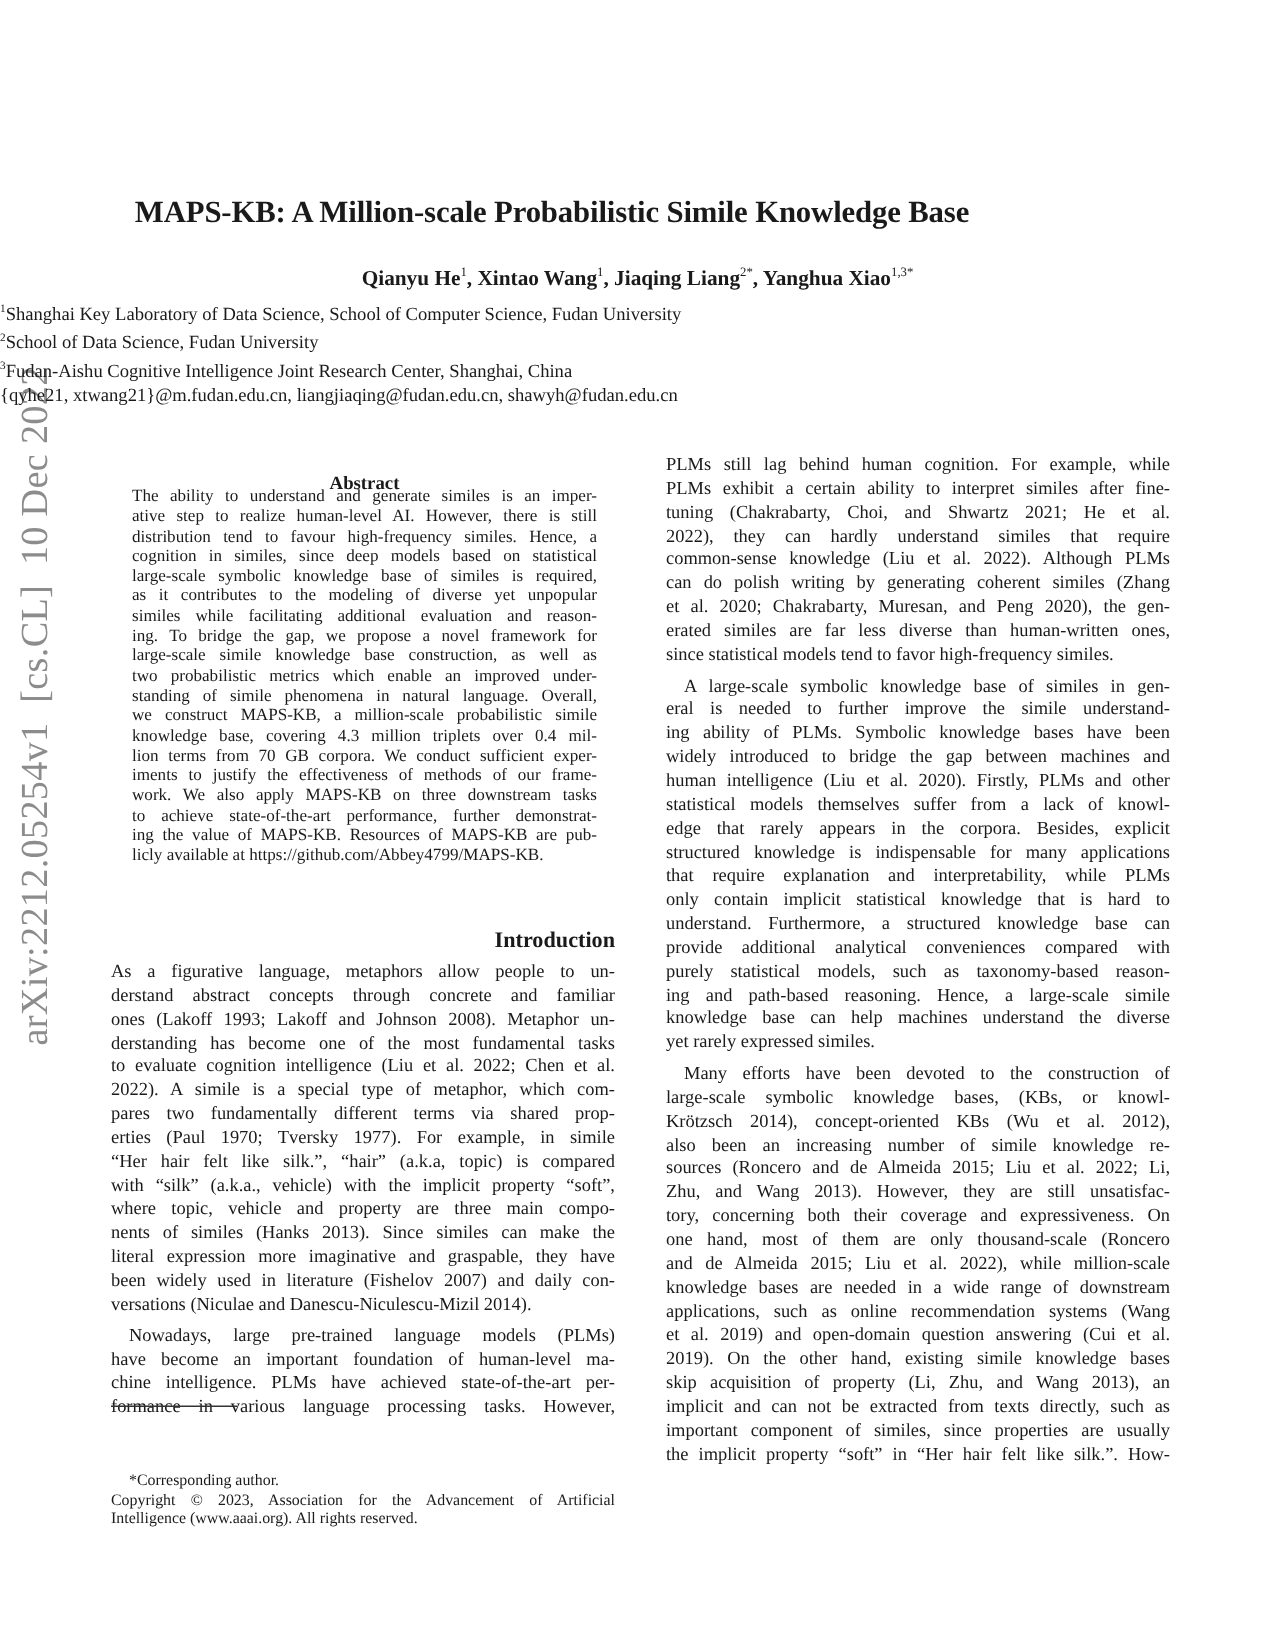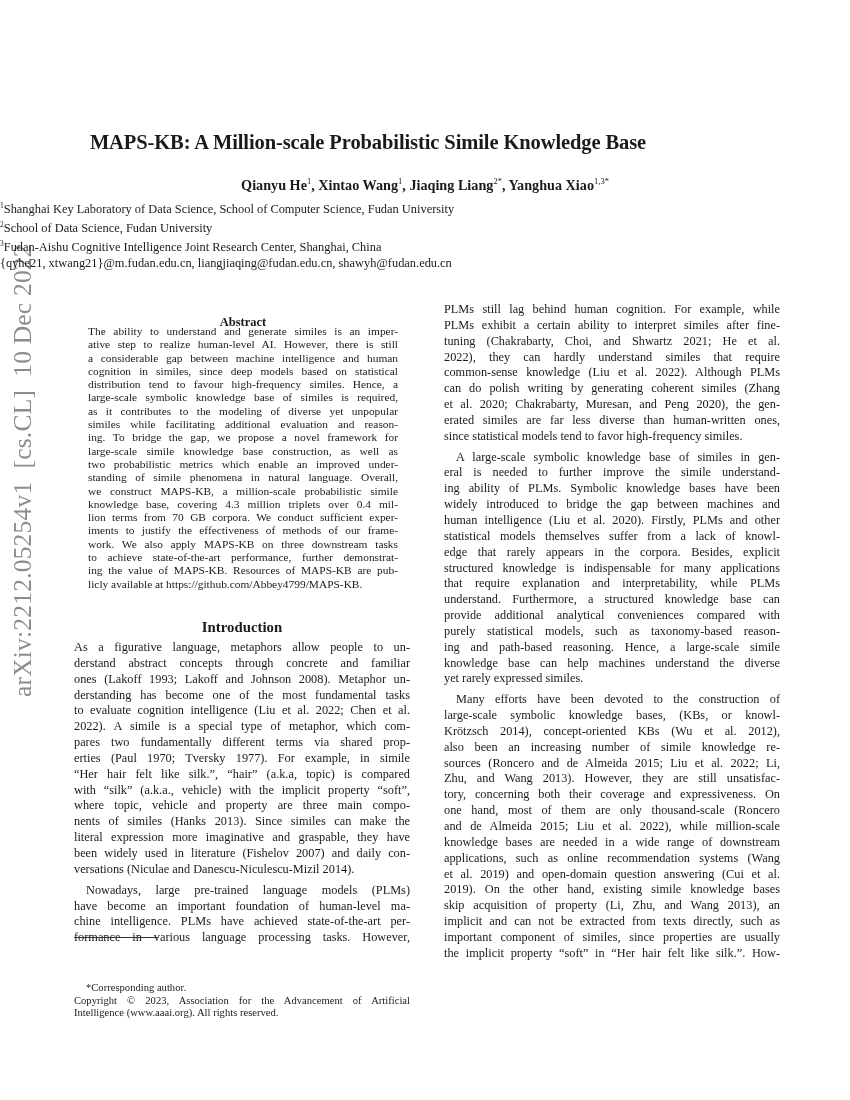--- a/index.html
+++ b/index.html
@@ -20,21 +20,21 @@
   .col.left { left: 74px; }
   .col.right { left: 444px; }
   .line { display: block; text-align: justify; text-align-last: justify; white-space: nowrap; height: 15.85px; }
   .line.last { text-align-last: left; }
   .line.indent { text-indent: 12px; }
   .abstract { position: absolute; left: 88px; width: 310px; top: 325px;
               font-size: 11.4px; line-height: 13.3px; }
   .abstract .line { height: 13.3px; }
   .abs-head { position: absolute; top: 304px; left: 88px; width: 310px; text-align: center;
               font-weight: bold; font-size: 12.5px; margin-top: 11px; }
-  .sec-head { position: absolute; top: 619px; left: 74px; width: 336px; text-align: center;
+  .sec-head { position: absolute; top: 619px; left: 74px; width: 336px; text-align: right;
               font-weight: bold; font-size: 14.8px; }
   .footnote-rule { position: absolute; left: 74px; top: 937px; width: 84px; border-top: 1px solid #333; }
   .footnote { position: absolute; left: 74px; top: 982px; width: 336px; font-size: 10.6px; line-height: 12.6px; }
   .footnote .line { height: 12.6px; }
   .gap { height: 5px; display: block; }
 </style>
 </head>
 <body>
 
 <div class="arxiv">arXiv:2212.05254v1  [cs.CL]  10 Dec 2022</div>
@@ -52,23 +52,22 @@
   <div><sup>1</sup><span>Shanghai Key Laboratory of Data Science, School of Computer Science, Fudan University</span></div>
   <div><sup>2</sup><span>School of Data Science, Fudan University</span></div>
   <div><sup>3</sup><span>Fudan-Aishu Cognitive Intelligence Joint Research Center, Shanghai, China</span></div>
   <div>{qyhe21, xtwang21}@m.fudan.edu.cn, liangjiaqing@fudan.edu.cn, shawyh@fudan.edu.cn</div>
 </div>
 
 <div class="abs-head">Abstract</div>
 <div class="abstract" id="abstract-body">
     <span class="line">The ability to understand and generate similes is an imper-</span>
     <span class="line">ative step to realize human-level AI. However, there is still</span>
-    <span class="line">a considerable gap between machine intelligence and human</span>
+    <span class="line">distribution tend to favour high-frequency similes. Hence, a</span>
     <span class="line">cognition in similes, since deep models based on statistical</span>
-    <span class="line">distribution tend to favour high-frequency similes. Hence, a</span>
     <span class="line">large-scale symbolic knowledge base of similes is required,</span>
     <span class="line">as it contributes to the modeling of diverse yet unpopular</span>
     <span class="line">similes while facilitating additional evaluation and reason-</span>
     <span class="line">ing. To bridge the gap, we propose a novel framework for</span>
     <span class="line">large-scale simile knowledge base construction, as well as</span>
     <span class="line">two probabilistic metrics which enable an improved under-</span>
     <span class="line">standing of simile phenomena in natural language. Overall,</span>
     <span class="line">we construct MAPS-KB, a million-scale probabilistic simile</span>
     <span class="line">knowledge base, covering 4.3 million triplets over 0.4 mil-</span>
     <span class="line">lion terms from 70 GB corpora. We conduct sufficient exper-</span>
@@ -116,20 +115,21 @@
     <span class="gap"></span>
     <span class="line indent">A large-scale symbolic knowledge base of similes in gen-</span>
     <span class="line">eral is needed to further improve the simile understand-</span>
     <span class="line">ing ability of PLMs. Symbolic knowledge bases have been</span>
     <span class="line">widely introduced to bridge the gap between machines and</span>
     <span class="line">human intelligence (Liu et al. 2020). Firstly, PLMs and other</span>
     <span class="line">statistical models themselves suffer from a lack of knowl-</span>
     <span class="line">edge that rarely appears in the corpora. Besides, explicit</span>
     <span class="line">structured knowledge is indispensable for many applications</span>
     <span class="line">that require explanation and interpretability, while PLMs</span>
+    <span class="line">only contain implicit statistical knowledge that is hard to</span>
     <span class="line">understand. Furthermore, a structured knowledge base can</span>
     <span class="line">provide additional analytical conveniences compared with</span>
     <span class="line">purely statistical models, such as taxonomy-based reason-</span>
     <span class="line">ing and path-based reasoning. Hence, a large-scale simile</span>
     <span class="line">knowledge base can help machines understand the diverse</span>
     <span class="line last">yet rarely expressed similes.</span>
     <span class="gap"></span>
     <span class="line indent">Many efforts have been devoted to the construction of</span>
     <span class="line">large-scale symbolic knowledge bases, (KBs, or knowl-</span>
     <span class="line">Krötzsch 2014), concept-oriented KBs (Wu et al. 2012),</span>

